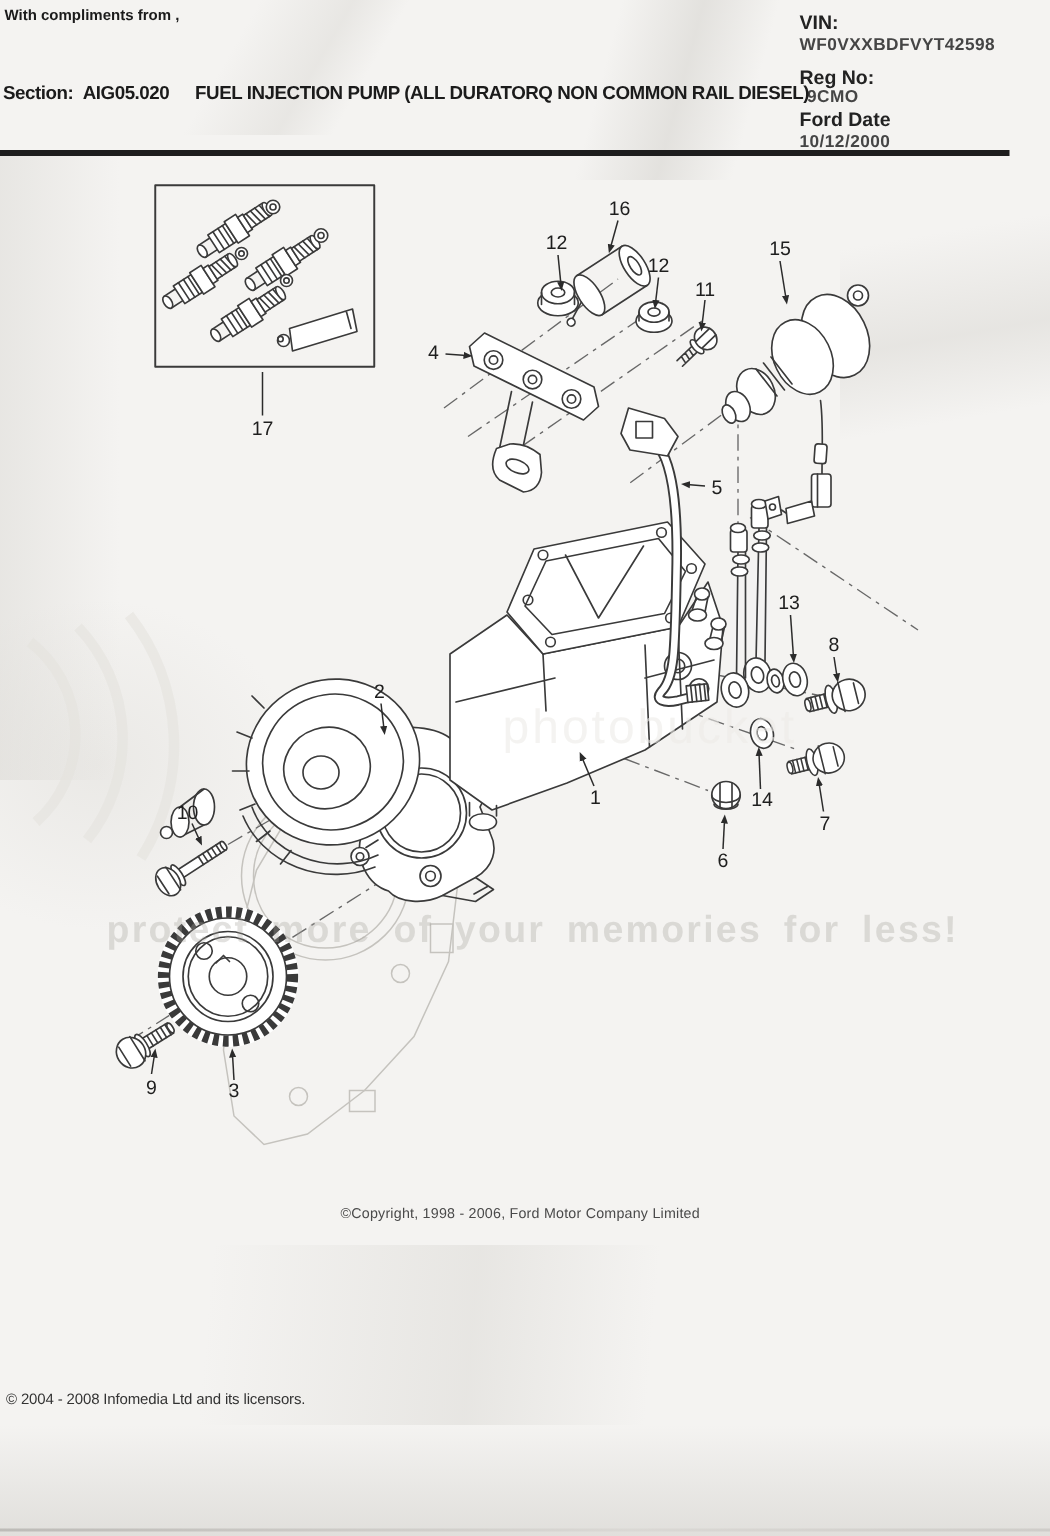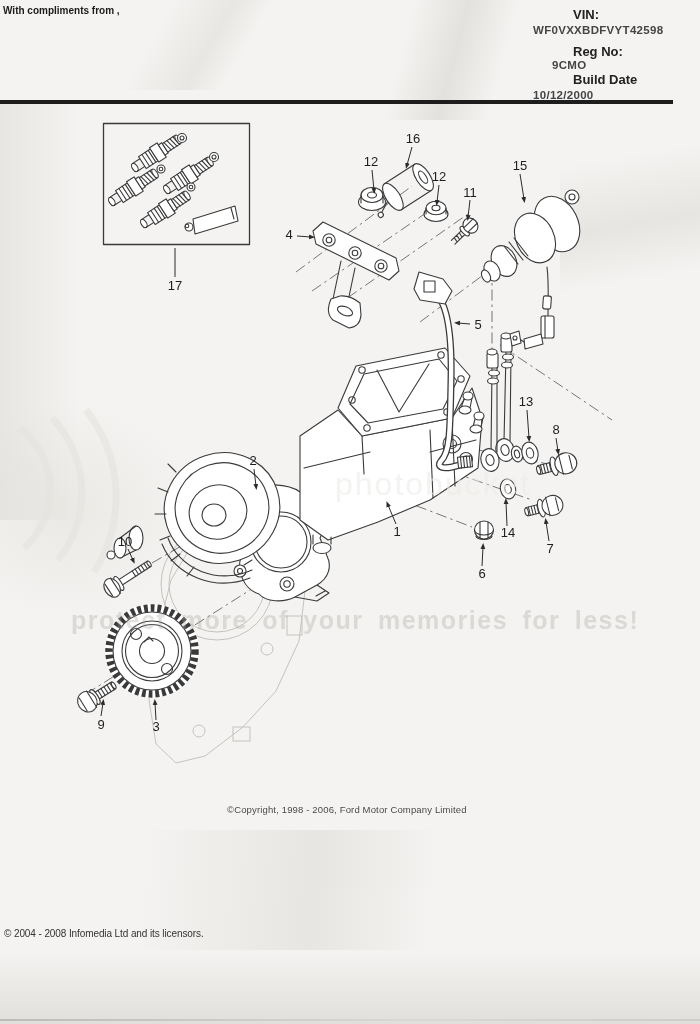--- a/index.html
+++ b/index.html
@@ -2,21 +2,21 @@
 <html><head>
 <meta charset="utf-8">
 <style>
   html,body { margin:0; padding:0; background:#e9e8e5; }
   .page { position:relative; width:700px; height:1024px; background:#f4f3f1;
           overflow:hidden; font-family:"Liberation Sans", sans-serif; }
   .abs { position:absolute; }
   .crease { position:absolute; pointer-events:none; }
   .hdr-b { font-weight:bold; color:#1b1b1b; font-size:10px; white-space:nowrap; }
   .hdr-sec { font-weight:bold; color:#1b1b1b; font-size:12.5px; letter-spacing:-0.3px; white-space:nowrap; z-index:2; }
-  .hdr-sm { font-weight:bold; color:#222; font-size:13px; white-space:nowrap;margin-left:40px; }
+  .hdr-sm { font-weight:bold; color:#222; font-size:13px; white-space:nowrap; }
   .hdr-val { font-weight:bold; color:#454545; font-size:11.5px; letter-spacing:0.3px; white-space:nowrap; }
   .rule { position:absolute; left:0; top:100px; width:673px; height:3.5px; background:#1d1d1d; }
   .stamp { position:absolute; left:466px; top:745px; width:150px; text-align:center;
            font-size:10px; line-height:13px; color:#4e4e4e; letter-spacing:0.4px; }
   .ford  { position:absolute; left:227px; top:804px; font-size:9.5px; color:#4a4a4a; letter-spacing:0.15px; white-space:nowrap; }
   .info  { position:absolute; left:4px; top:928px; font-size:10px; color:#333; letter-spacing:-0.1px; white-space:nowrap; }
   .wm-brand { position:absolute; left:335px; top:466px; font-size:32px; font-weight:normal;
               color:rgba(236,235,231,0.6); letter-spacing:2px; white-space:nowrap; z-index:3; }
   .wm-tag { position:absolute; left:71px; top:606px; font-size:25px; font-weight:bold;
             color:rgba(164,162,156,0.32); letter-spacing:1.5px; word-spacing:6px; white-space:nowrap; z-index:3;text-align:center; }
@@ -39,25 +39,30 @@
 
   <div class="crease" style="top:-20px;left:260px;width:420px;height:140px;background:linear-gradient(105deg,transparent 35%,rgba(210,208,203,.5) 47%,transparent 58%);"></div>
   <div class="crease" style="top:0;left:80px;width:260px;height:90px;background:linear-gradient(120deg,transparent 30%,rgba(214,212,207,.4) 50%,transparent 62%);"></div>
   <div class="crease" style="top:60px;left:560px;width:140px;height:330px;background:linear-gradient(170deg,transparent 30%,rgba(214,212,207,.45) 50%,transparent 66%);"></div>
   <div class="crease" style="top:380px;left:0;width:220px;height:260px;background:radial-gradient(ellipse at 30% 50%,rgba(216,214,209,.35),transparent 60%);"></div>
   <div class="crease" style="top:830px;left:0;width:700px;height:120px;background:linear-gradient(95deg,transparent 20%,rgba(212,210,205,.4) 45%,transparent 62%);"></div>
   <div class="crease" style="top:950px;left:0;width:700px;height:74px;background:linear-gradient(to bottom,transparent,rgba(205,203,198,.5));"></div>
   <div class="crease" style="top:100px;left:0;width:80px;height:420px;background:linear-gradient(to right,rgba(213,211,206,.4),transparent);"></div>
 
   <div class="abs hdr-b" style="left:3px;top:5px;">With compliments from ,</div>
-  <div class="abs hdr-val" style="left:552px;top:59px;z-index:1;">9CMO</div>
+  <div class="abs hdr-val" style="left:538px;top:59px;z-index:1;">9CMO</div>
+  <div class="abs hdr-sec" style="left:2px;top:55px;">
+    <span>Section:</span>
+    <span style="margin-left:3px;">AIG05.020</span>
+    <span style="margin-left:14px;">FUEL INJECTION PUMP (ALL DURATORQ NON COMMON RAIL DIESEL)</span>
+  </div>
   <div class="abs hdr-sm" style="left:533px;top:7px;">VIN:</div>
   <div class="abs hdr-val" style="left:533px;top:24px;">WF0VXXBDFVYT42598</div>
   <div class="abs hdr-sm" style="left:533px;top:44px;">Reg No:</div>
-  <div class="abs hdr-sm" style="left:533px;top:72px;">Build Date</div>
+  <div class="abs hdr-sm" style="left:533px;top:72px;">Ford Date</div>
   <div class="abs hdr-val" style="left:533px;top:89px;">10/12/2000</div>
   <div class="rule"></div>
 
   <svg width="700" height="1024" viewBox="0 0 700 1024">
     <defs>
       <marker id="arr" markerWidth="7" markerHeight="7" refX="2" refY="3" orient="auto">
         <path d="M0,0.6 L6,3 L0,5.4 Z" fill="#2b2b2b"></path>
       </marker>
       <g id="fit">
         <ellipse class="lnw" cx="1" cy="0" rx="2.6" ry="4.6"></ellipse>

